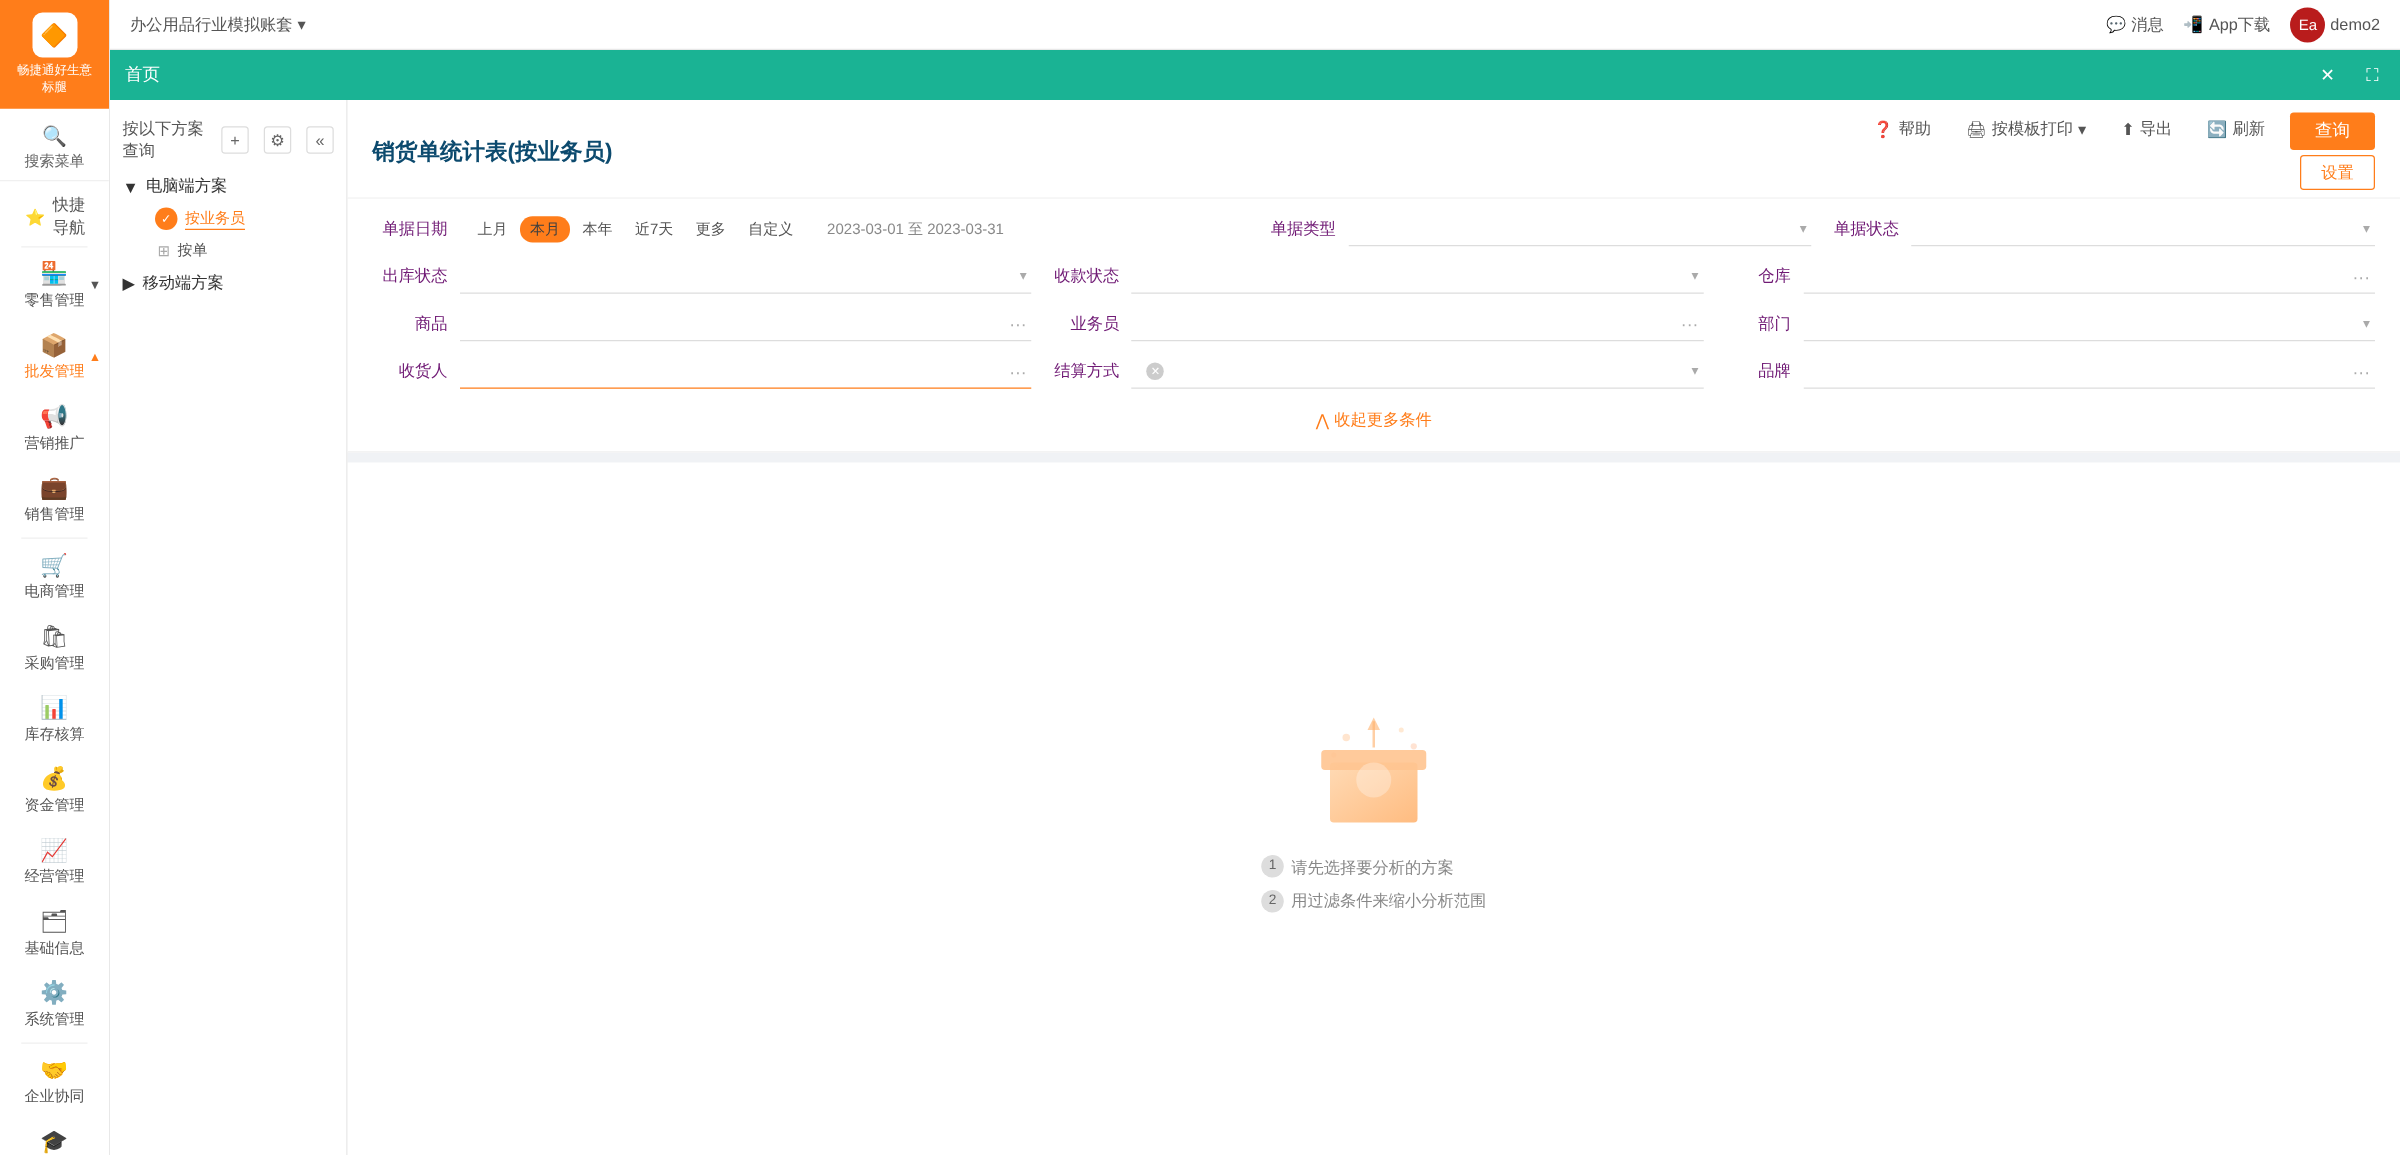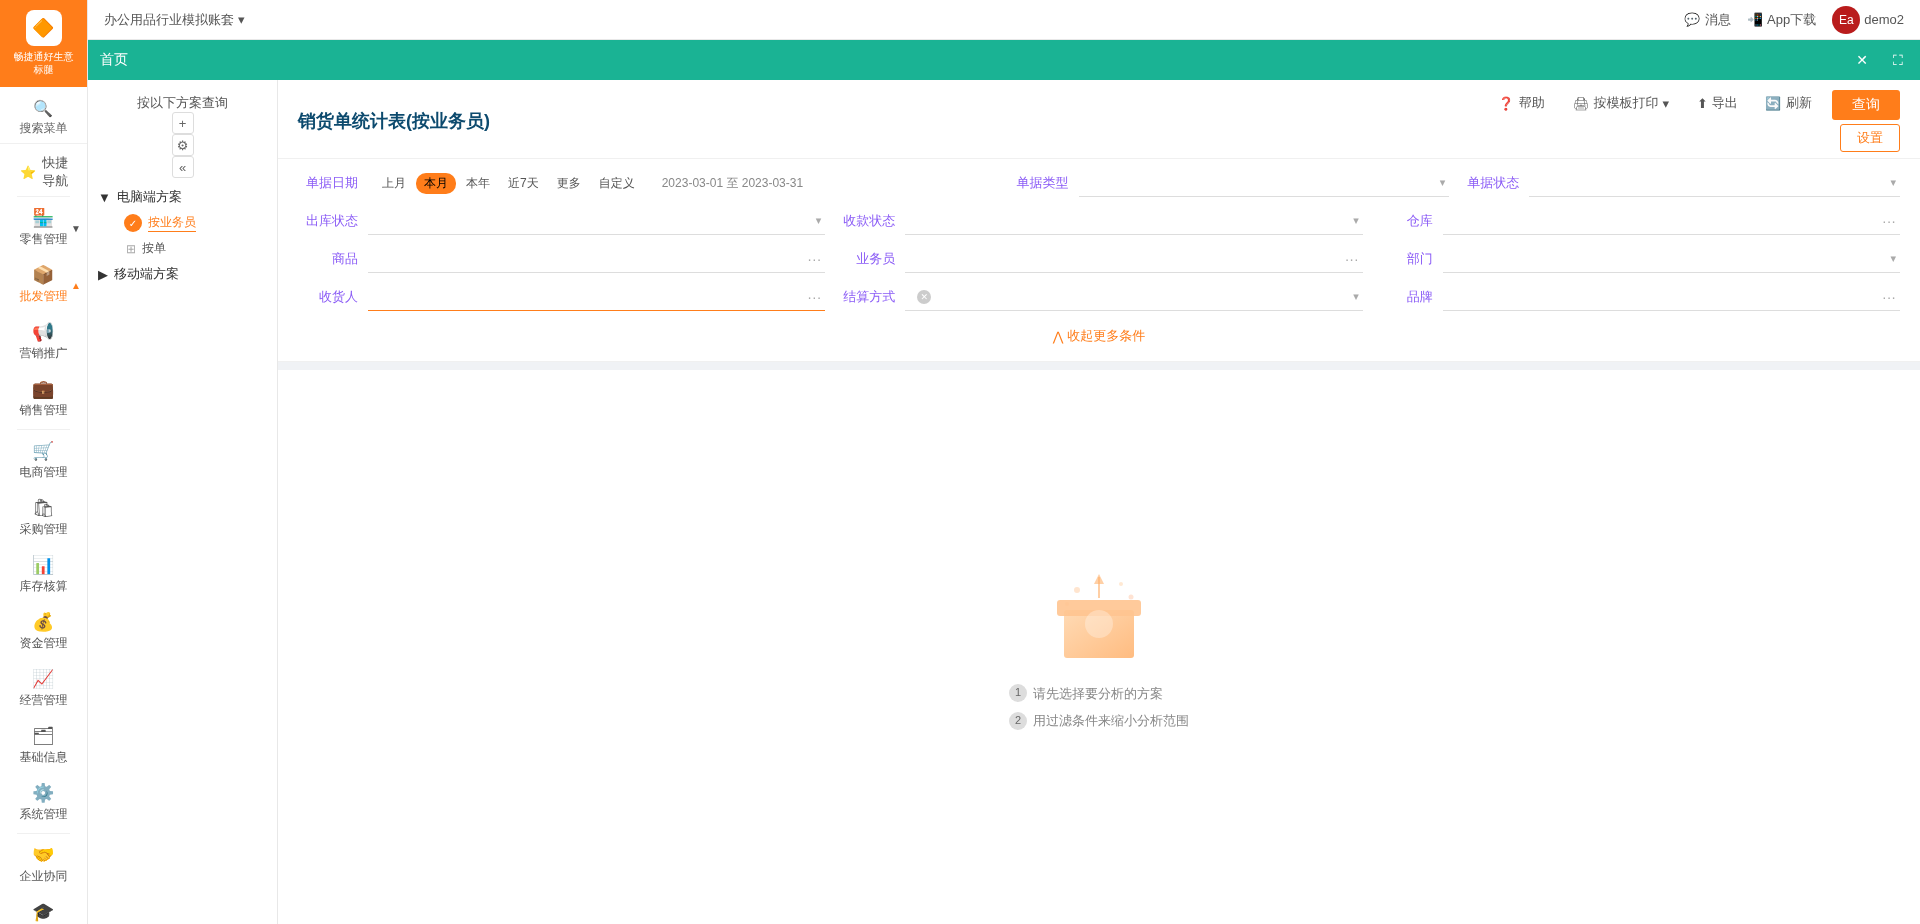--- a/index.html
+++ b/index.html
@@ -184,22 +184,21 @@
       flex-direction: column;
       padding: 8px 0;
       flex-shrink: 0;
     }
     .left-panel-header {
       display: flex;
       align-items: center;
       padding: 6px 10px;
       font-size: 13px;
       color: #555;
-      gap: 0;
-      flex-direction: column;
+      gap: 12px;
     }
     .left-panel-header .title { flex: 1; }
     .lph-icon {
       width: 22px; height: 22px;
       display: flex; align-items: center; justify-content: center;
       border: 1px solid #ddd; border-radius: 3px;
       font-size: 13px; cursor: pointer; color: #666;
     }
     .scheme-item {
       padding: 4px 10px 4px 20px;
@@ -306,21 +305,21 @@
     .filter-row {
       display: flex;
       align-items: center;
       margin-bottom: 10px;
       gap: 10px;
     }
     .filter-row:last-child { margin-bottom: 0; }
     .filter-label {
       width: 60px;
       text-align: right;
-      color: #8b5cf6;
+      color: #701a75;
       font-size: 13px;
       flex-shrink: 0;
     }
     .filter-control {
       flex: 1;
       border-bottom: 1px solid #ddd;
       display: flex;
       align-items: center;
       min-height: 28px;
       padding: 2px 6px;
@@ -353,21 +352,21 @@
     }
     .date-tab {
       padding: 2px 8px;
       font-size: 12px;
       color: #555;
       cursor: pointer;
       border-radius: 2px;
     }
     .date-tab.active {
       background: #ff7d1a;
-      color: #000000;
+      color: #404040;
       border-radius: 10px;
     }
     .date-range {
       font-size: 12px;
       color: #888;
       margin-left: 8px;
     }
     .collapse-btn {
       display: flex;
       align-items: center;

